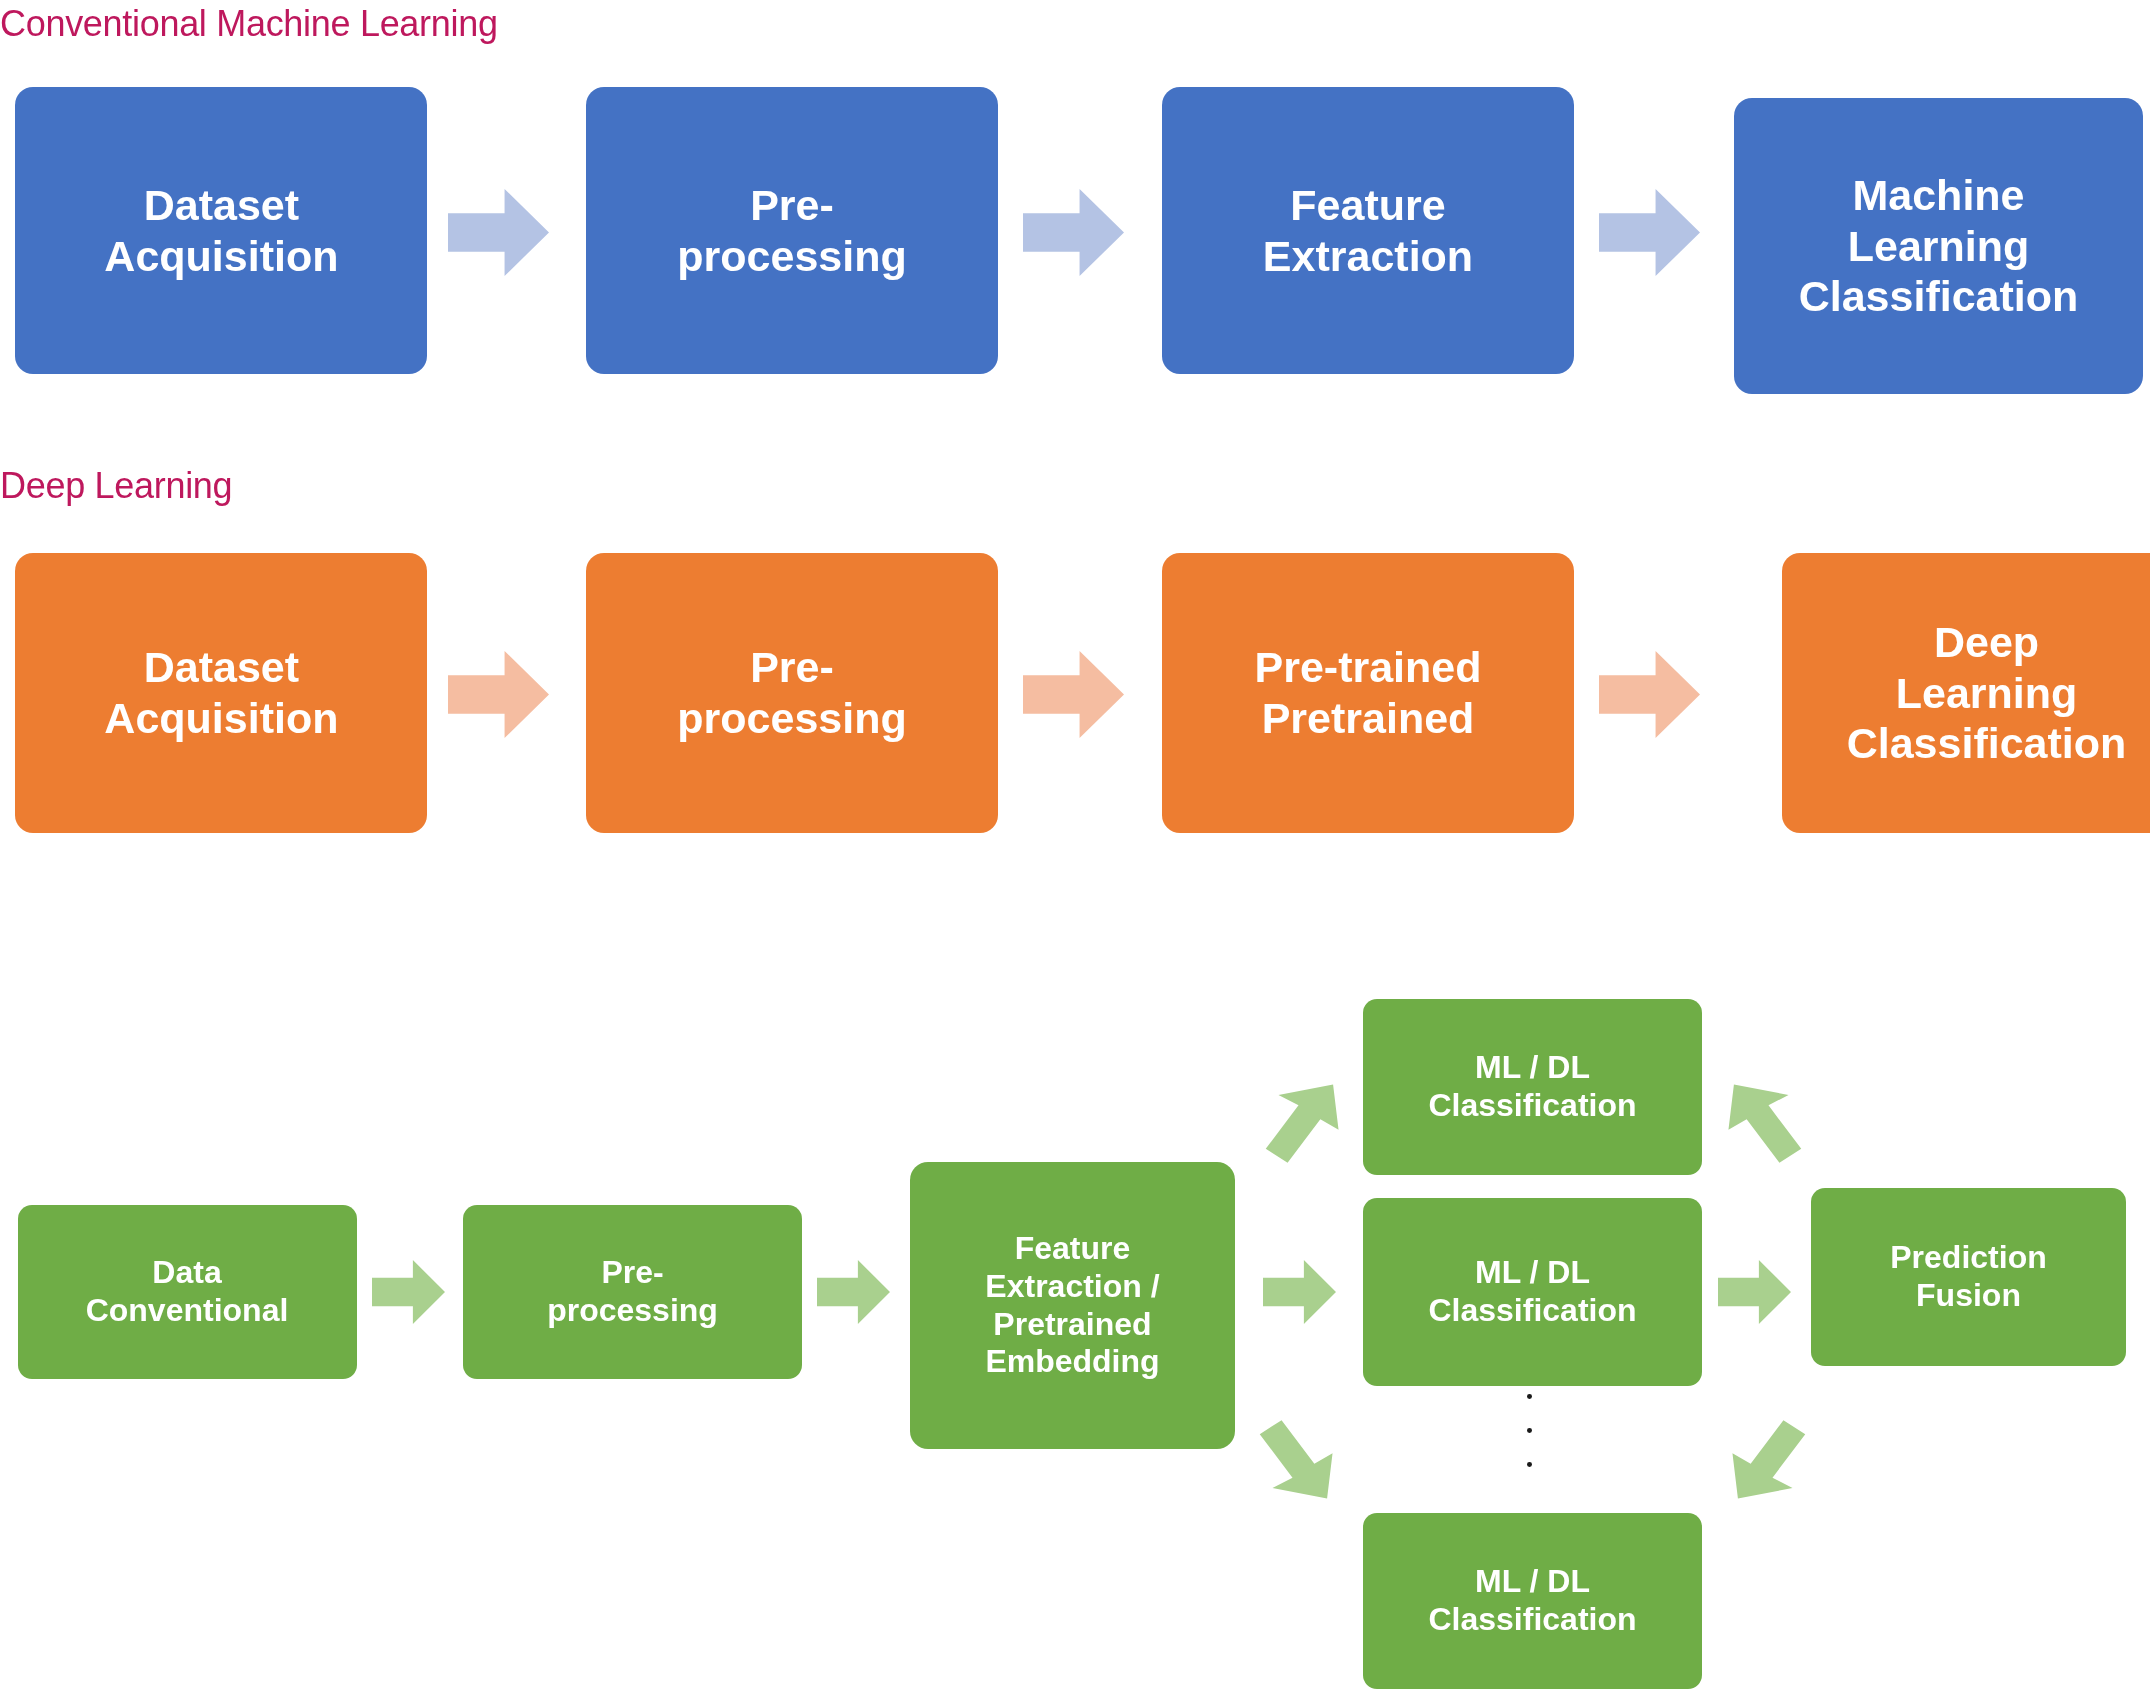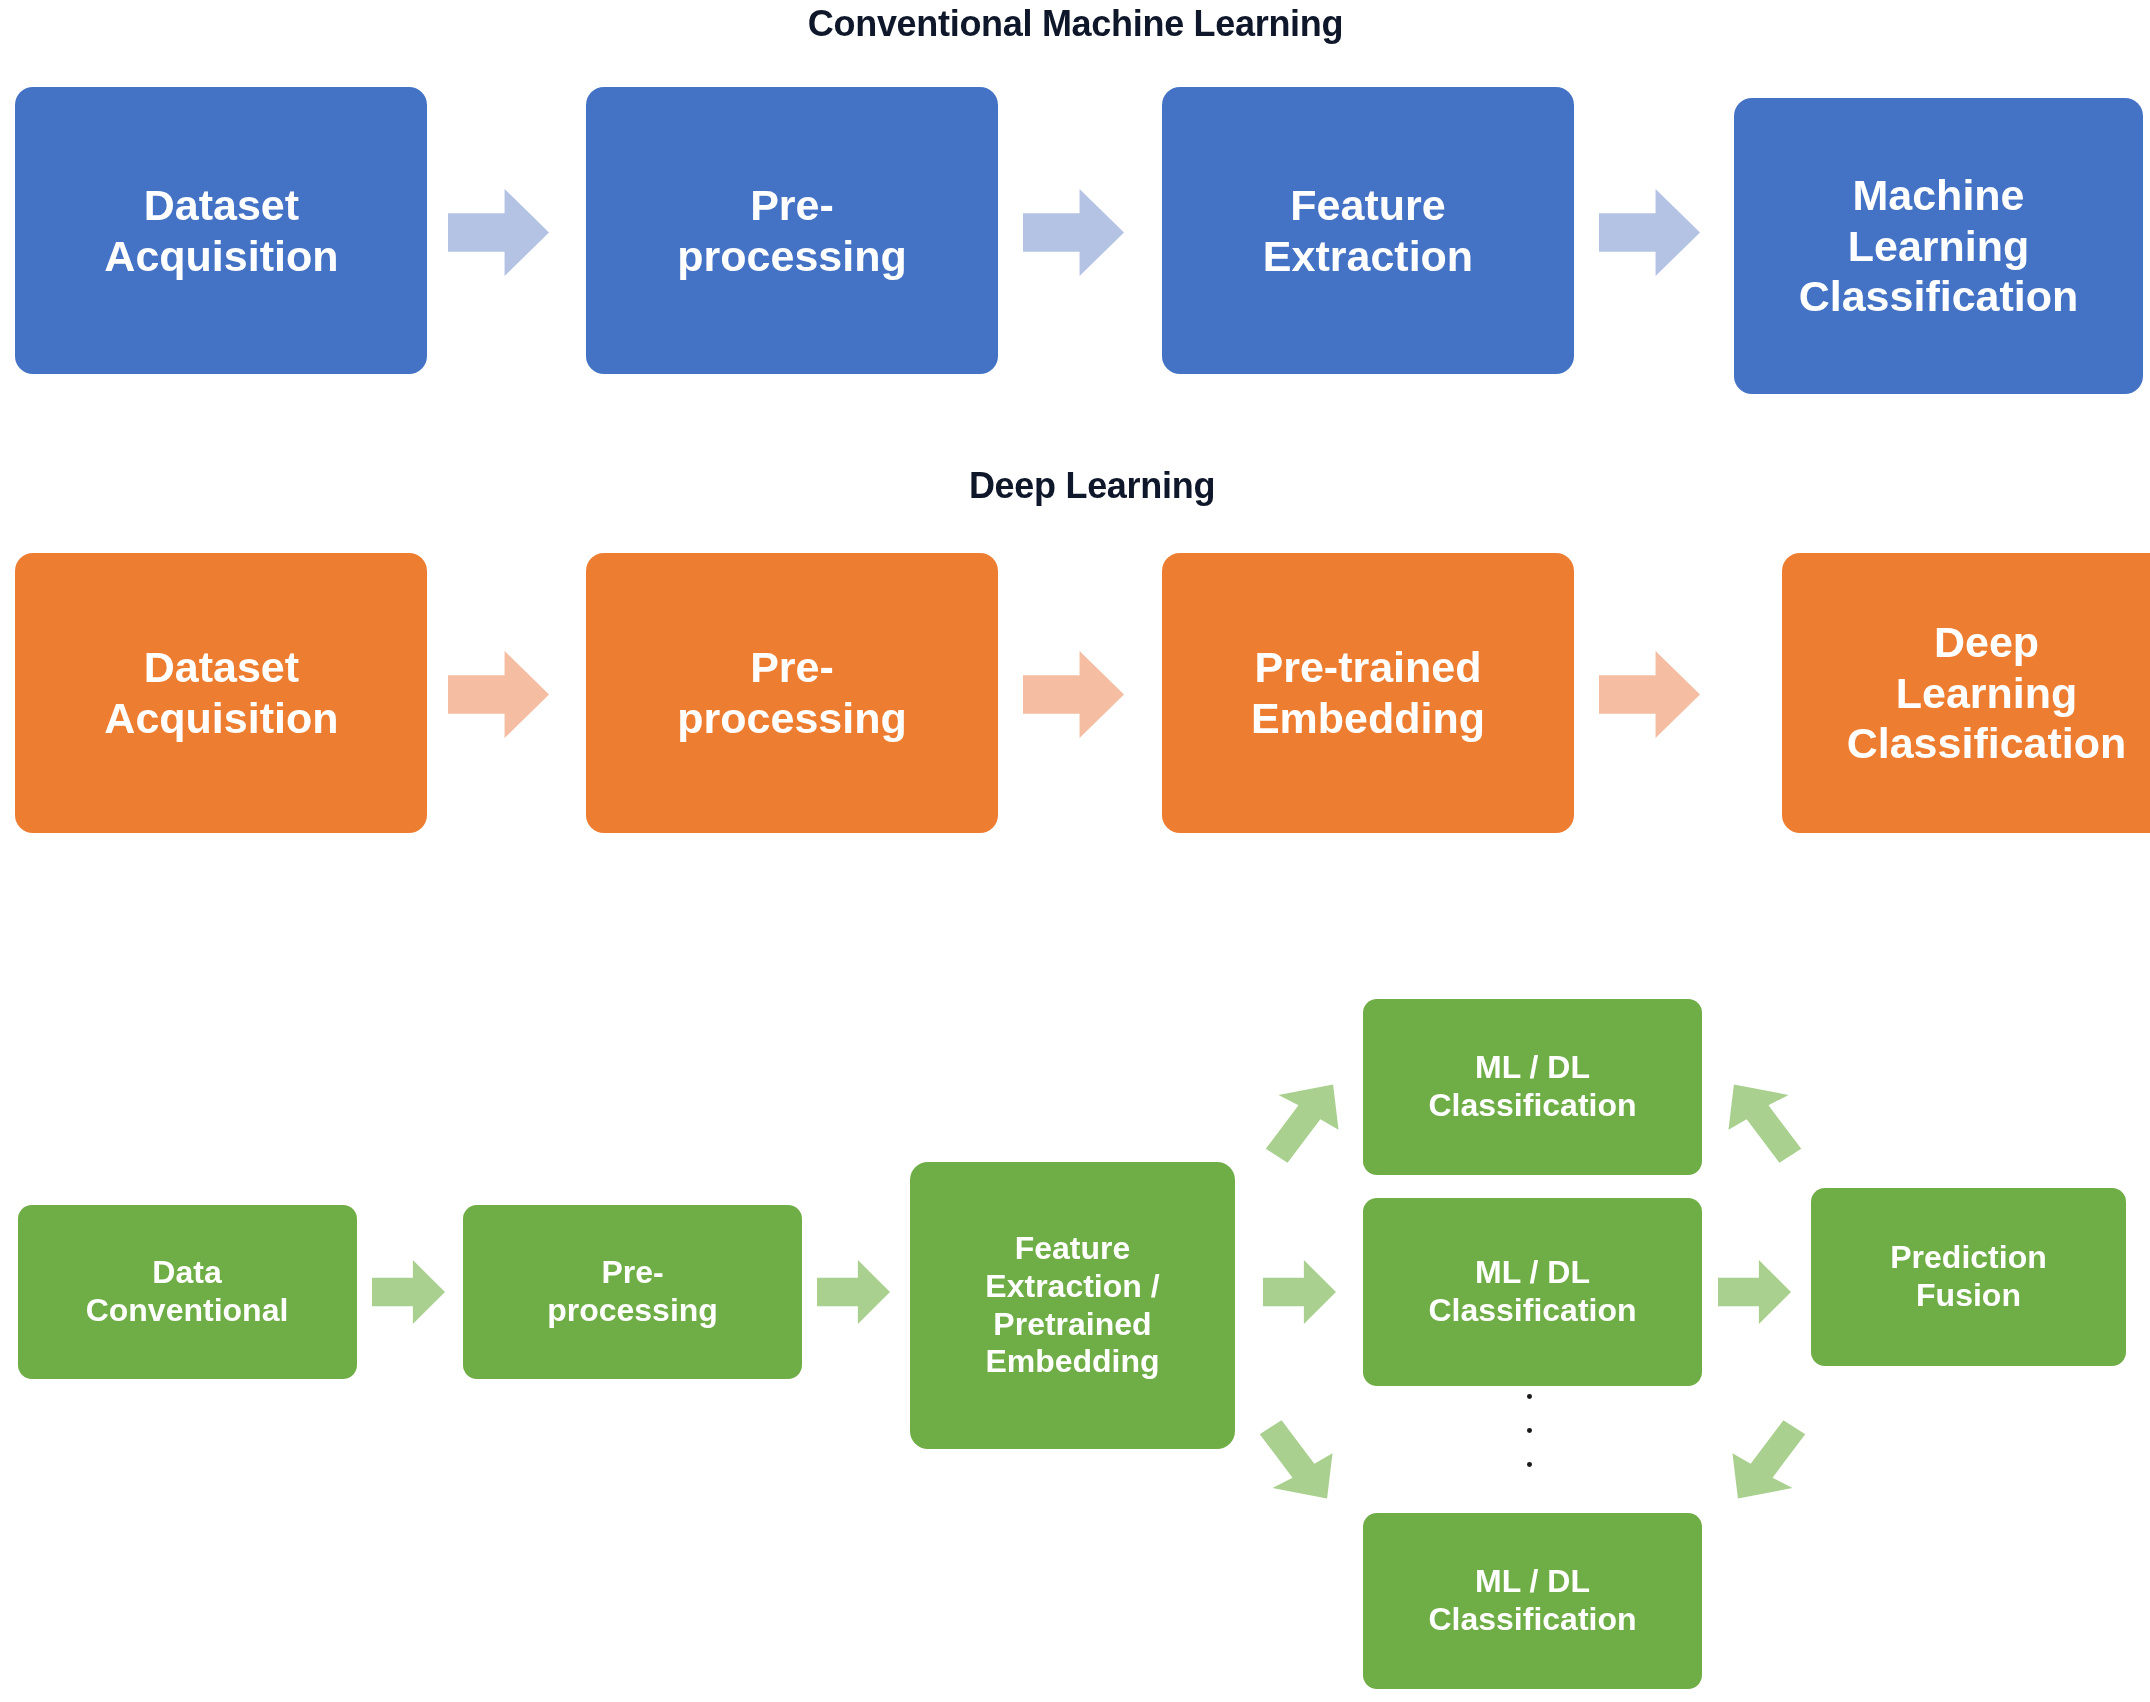--- a/index.html
+++ b/index.html
@@ -10,23 +10,22 @@
   #canvas {
     position: relative;
     width: 2151px;
     height: 1703px;
     background: #ffffff;
     font-family: "Liberation Sans", sans-serif;
     overflow: hidden;
   }
   .section-title {
     position: absolute;
-    font-weight: bold;
-    color: #0f172a;
-    text-align: center;
+    font-weight: normal;
+    color: #be185d;
     white-space: nowrap;
     letter-spacing: -0.3px;
     line-height: 1;
   }
   .node {
     position: absolute;
     border-radius: 18px;
     display: flex;
     align-items: center;
     justify-content: center;
@@ -124,21 +123,21 @@
   </div>
 
   <div class="arrow" style="left:1023px; top:651px; width:101px; height:87px;">
     <svg viewBox="0 0 100 86" preserveAspectRatio="none">
       <polygon points="0,24 56,24 56,0 100,43 56,86 56,62 0,62" fill="#f5bda1"></polygon>
     </svg>
   </div>
 
   <div class="node orange" style="left:1162px; top:553px; width:412px; height:280px; font-size:43px;">
     <span style="white-space:pre-line;">Pre-trained
-Embedding</span>
+Pretrained</span>
   </div>
 
   <div class="arrow" style="left:1599px; top:651px; width:101px; height:87px;">
     <svg viewBox="0 0 100 86" preserveAspectRatio="none">
       <polygon points="0,24 56,24 56,0 100,43 56,86 56,62 0,62" fill="#f5bda1"></polygon>
     </svg>
   </div>
 
   <div class="node orange" style="left:1782px; top:553px; width:409px; height:280px; font-size:43px;">
     <span style="white-space:pre-line;">Deep

